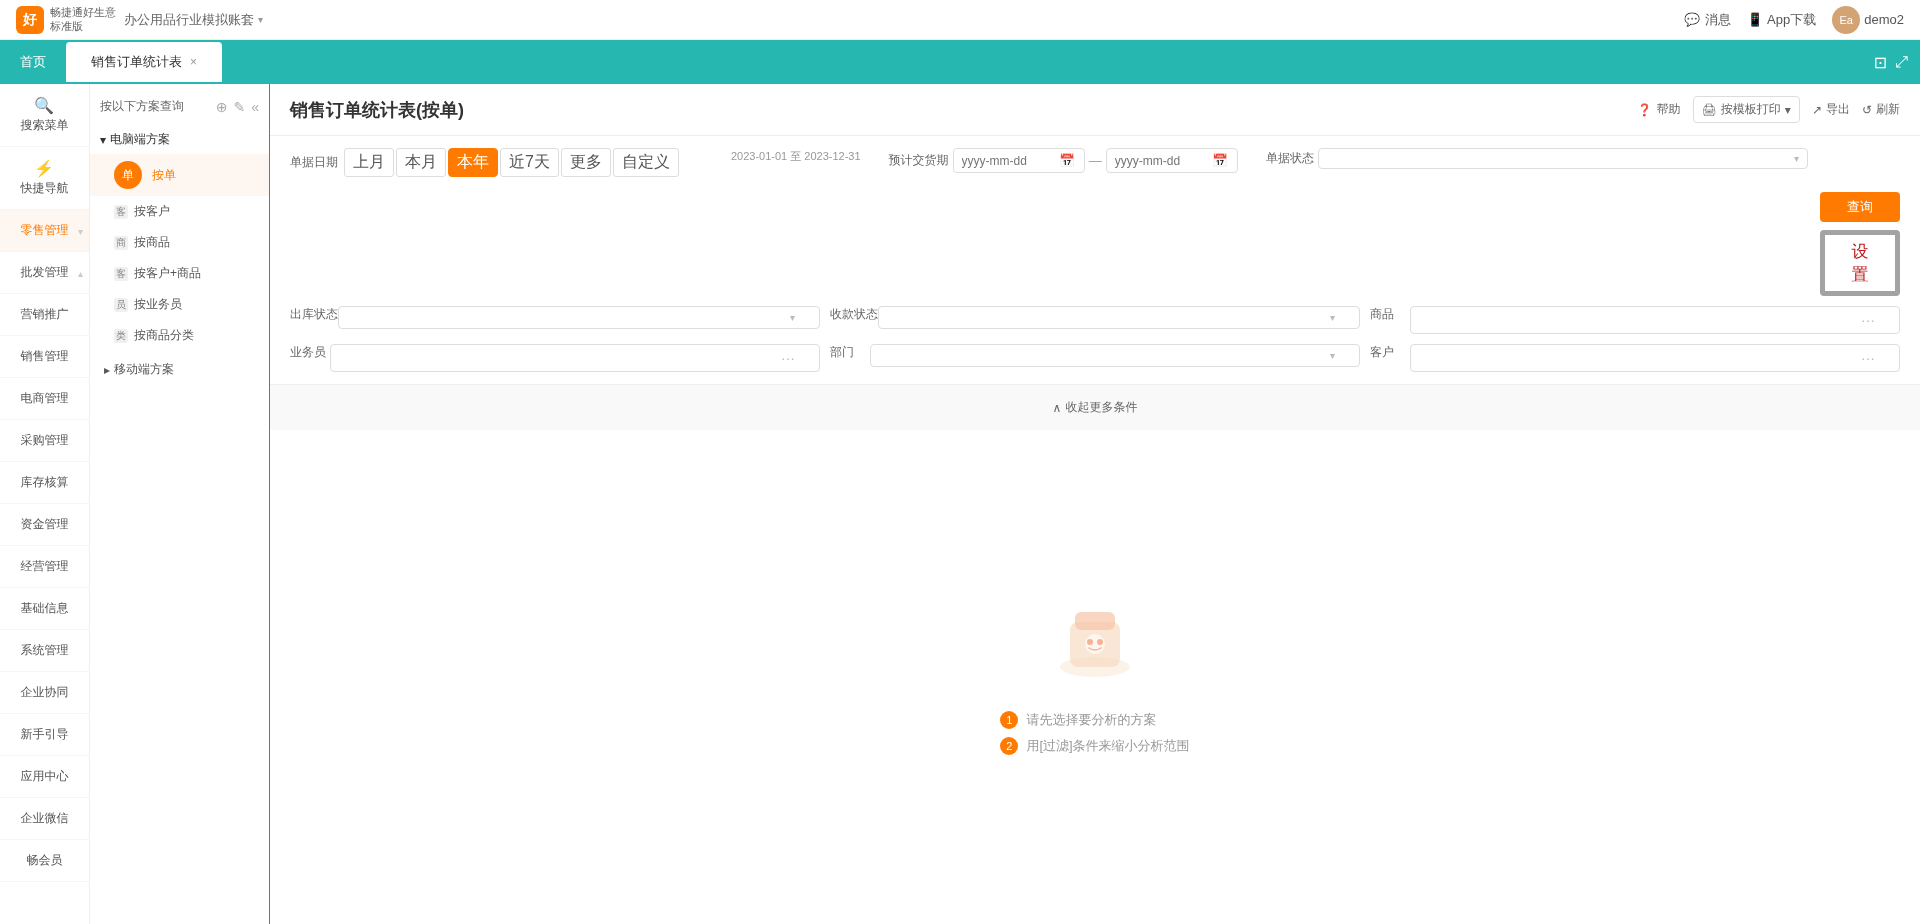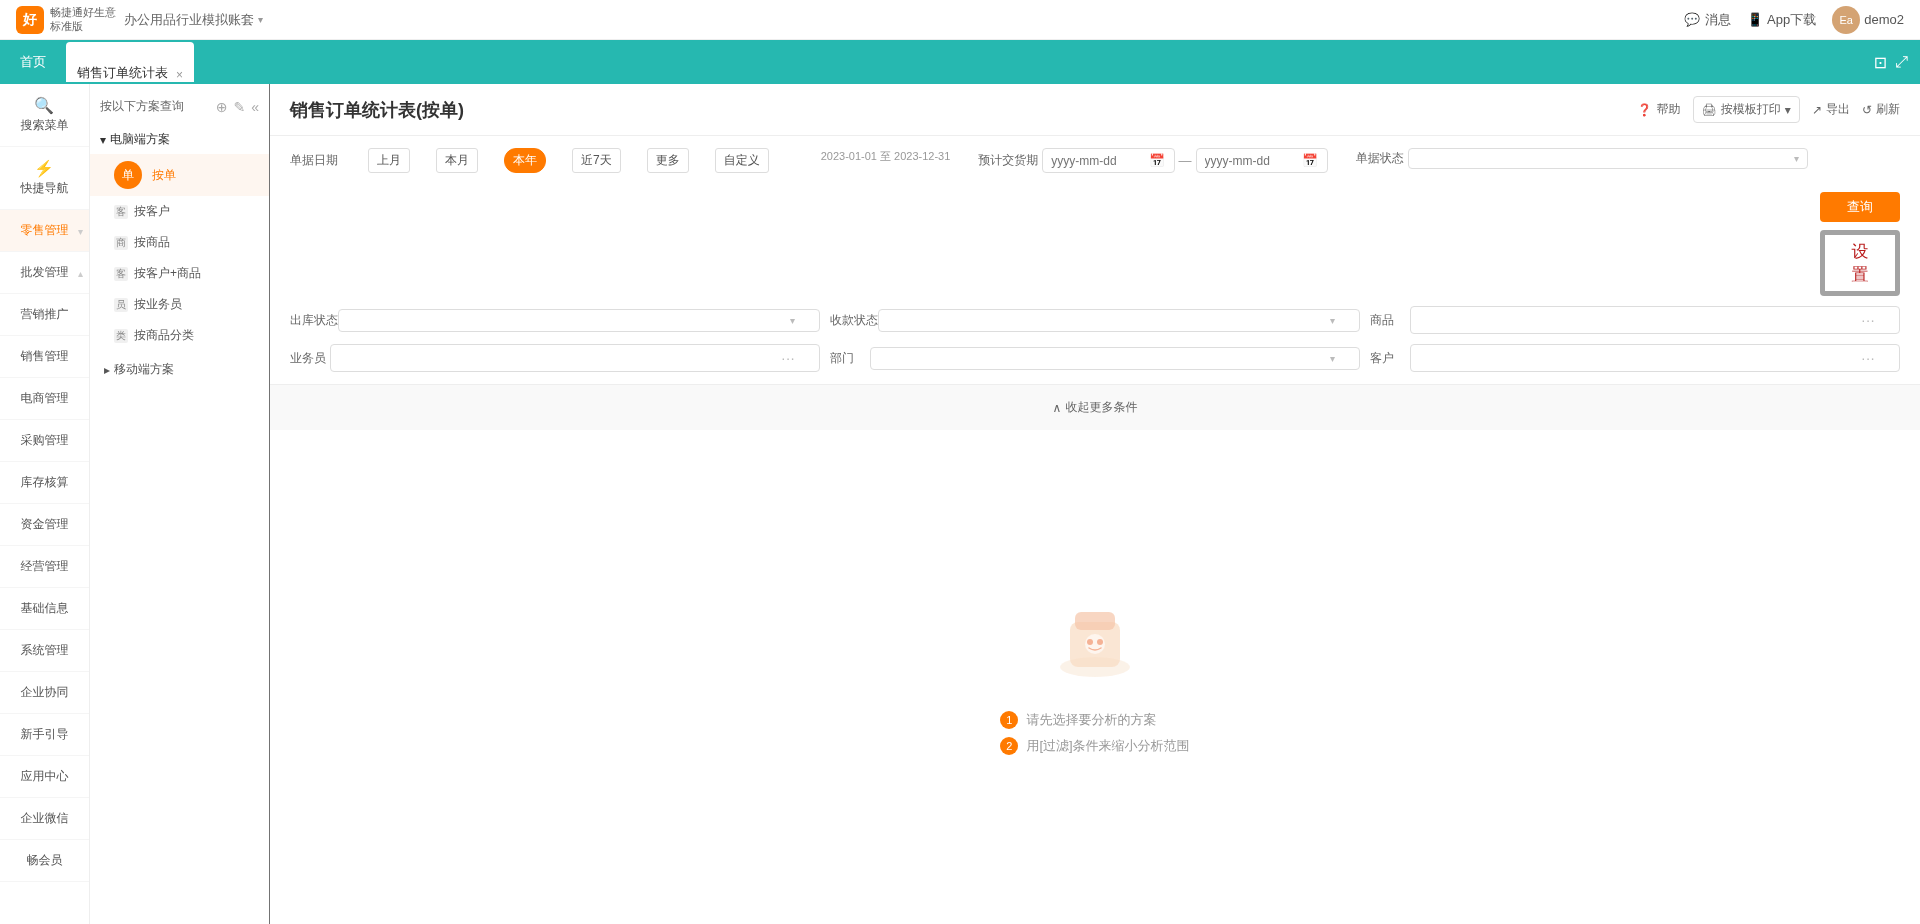--- a/index.html
+++ b/index.html
@@ -40,25 +40,25 @@
       padding: 0 20px;
       background: #26b8b0;
       color: #fff;
       display: flex;
       align-items: center;
       font-size: 13px;
       cursor: pointer;
     }
     .tab-active {
       height: 40px;
-      padding: 0 11px;
+      padding: 0 25px;
       background: #fff;
       color: #333;
       display: flex;
-      align-items: flex-end;
+      align-items: center;
       font-size: 13px;
       gap: 8px;
       cursor: pointer;
       border-radius: 4px 4px 0 0;
     }
     .tab-close { color: #999; font-size: 12px; cursor: pointer; }
     .tab-spacer { flex: 1; }
     .tab-bar-actions { display: flex; align-items: center; gap: 8px; padding: 0 12px; }
     .tab-bar-actions span { color: #fff; font-size: 16px; cursor: pointer; }
 
@@ -184,44 +184,43 @@
       padding: 12px 20px;
       flex-shrink: 0;
     }
     .filter-label { font-size: 12px; color: #666; white-space: nowrap; flex-shrink: 0; }
     .date-filter-btns { display: flex; align-items: center; gap: 2px; }
     .date-btn {
       padding: 3px 8px;
       border: 1px solid #ddd;
       background: #fff;
       border-radius: 3px;
-      font-size: 12px;
+      font-size: 16px;
       cursor: pointer;
       color: #555;
-      margin-left: 24px;
-    }
-    .date-btn.active { background: #ff7a00; color: #fff; border-color: #ff7a00; border-radius: 12px; }
+    }
+    .date-btn.active { background: #ff7a00; color: #fff; border-color: #ff7a00; border-radius: 4px; }
     .date-range-text { font-size: 11px; color: #999; }
     .filter-dash { color: #999; }
     .calendar-icon { color: #ccc; font-size: 13px; cursor: pointer; margin-left: 4px; }
 
     .filter-row-2 {
       display: grid;
       grid-template-columns: 1fr 1fr 1fr;
       gap: 10px;
       margin-bottom: 10px;
     }
     .filter-row-3 {
       display: grid;
       grid-template-columns: 1fr 1fr 1fr;
       gap: 10px;
     }
     .filter-group {
       display: flex;
-      align-items: center;
+      align-items: flex-start;
     }
     .filter-group .filter-label { min-width: 40px; }
     .filter-select {
       flex: 1;
       border: 1px solid #ddd;
       border-radius: 4px;
       padding: 5px 24px 5px 10px;
       font-size: 12px;
       color: #999;
       background: #fff;

